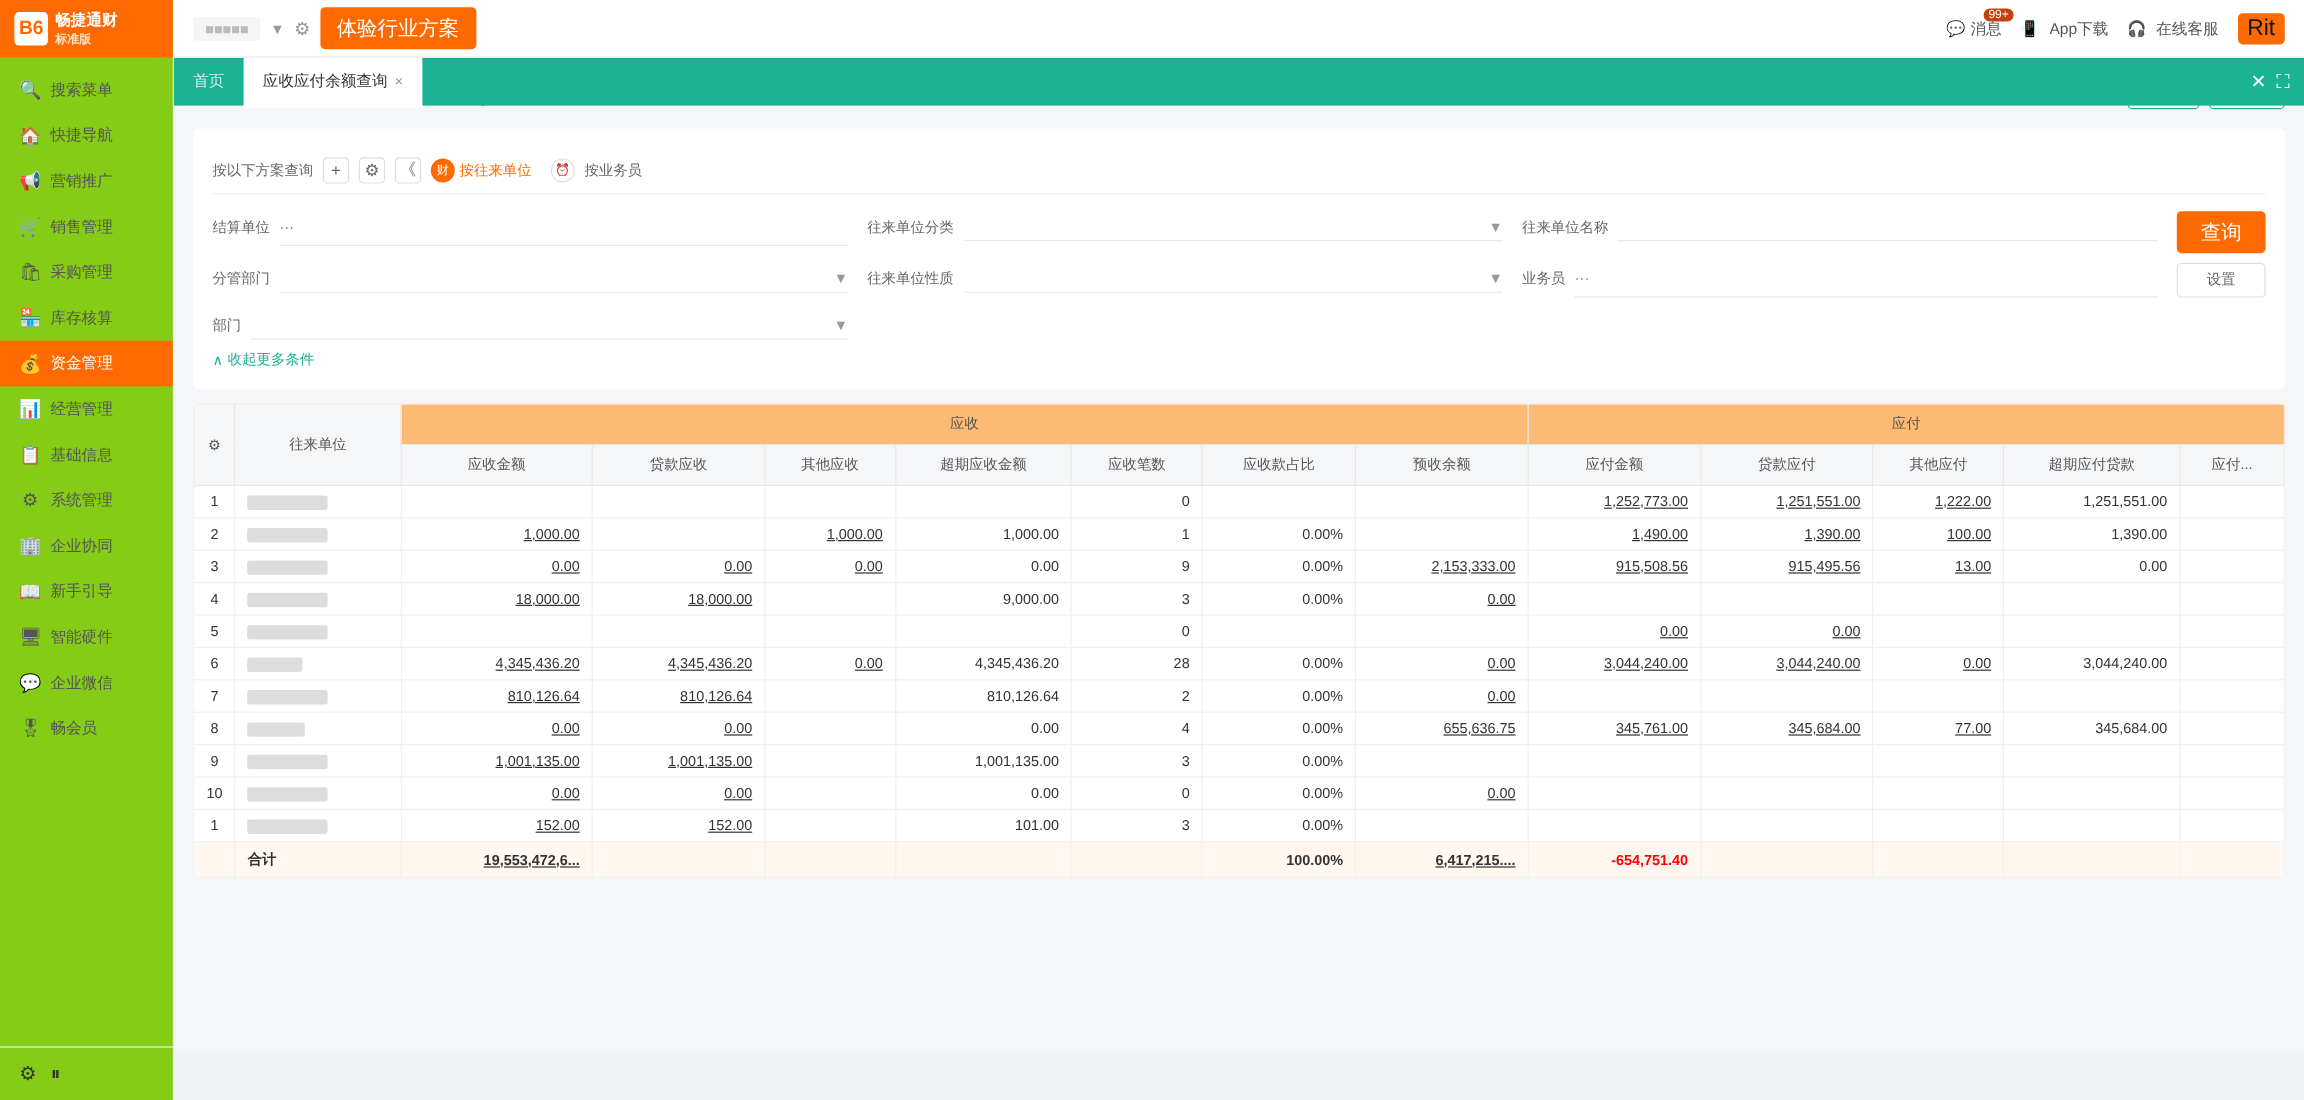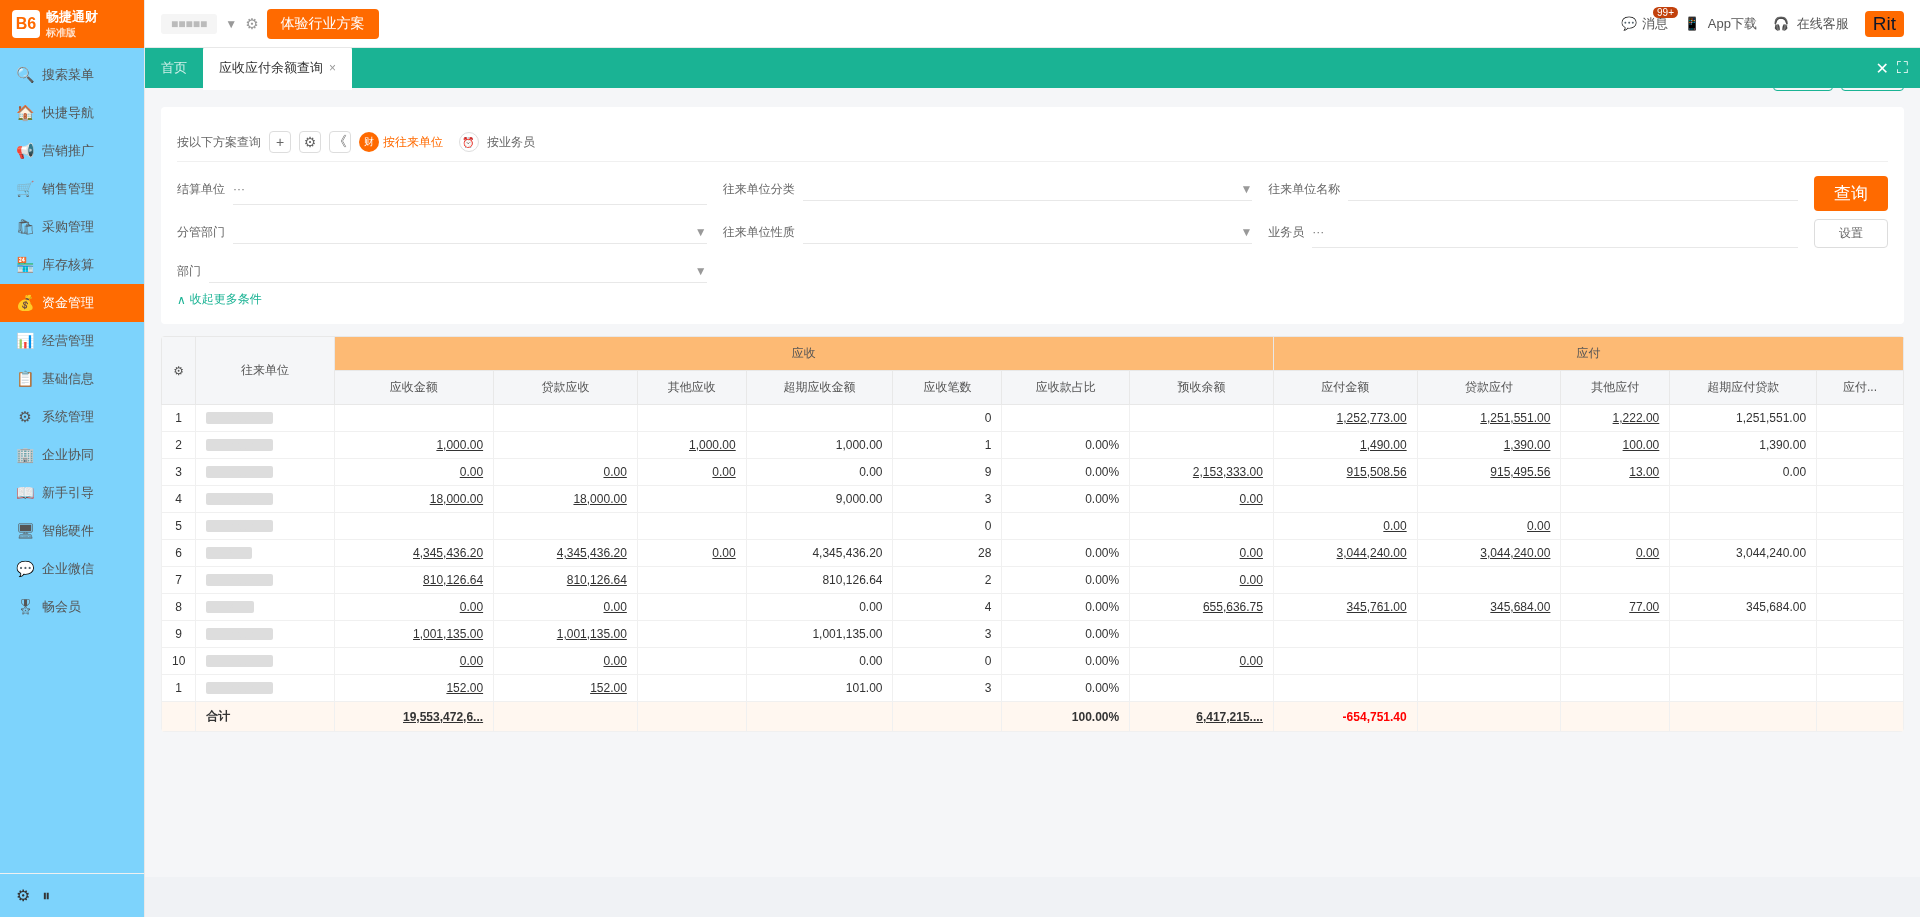--- a/index.html
+++ b/index.html
@@ -30,21 +30,21 @@
       padding: 4px 12px;
       border-radius: 4px;
     }
     .btn-solution {
       background: #ff6a00;
       color: #fff;
       border: none;
       padding: 6px 14px;
       border-radius: 4px;
       cursor: pointer;
-      font-size: 14px;
+      font-size: 17px;
     }
     .top-bar-right {
       display: flex;
       align-items: center;
       gap: 16px;
       font-size: 13px;
       color: #555;
     }
     .badge-wrap { position: relative; display: inline-flex; align-items: center; }
     .badge {
@@ -58,21 +58,21 @@
       min-width: 18px;
       text-align: center;
     }
 
     
     .sidebar {
       position: fixed;
       top: 0; left: 0;
       width: 145px;
       height: 100vh;
-      background: #7dd3fc;
+      background: #84cc16;
       border-right: 1px solid #e8e8e8;
       display: flex;
       flex-direction: column;
     }
     .sidebar-logo {
       height: 48px;
       background: #ff6a00;
       display: flex;
       align-items: center;
       padding: 0 12px;

